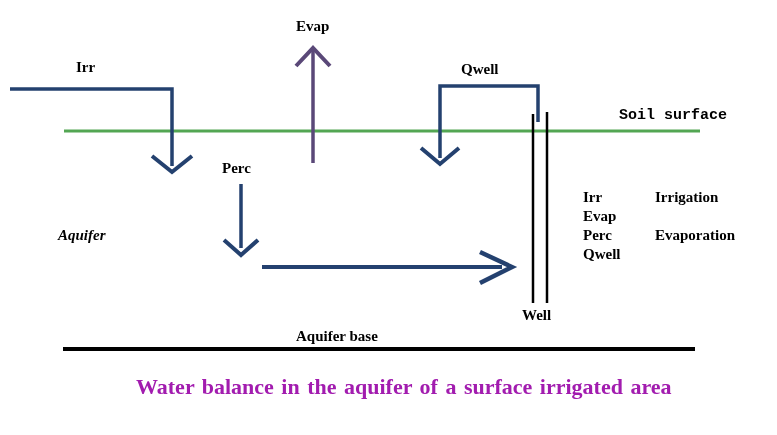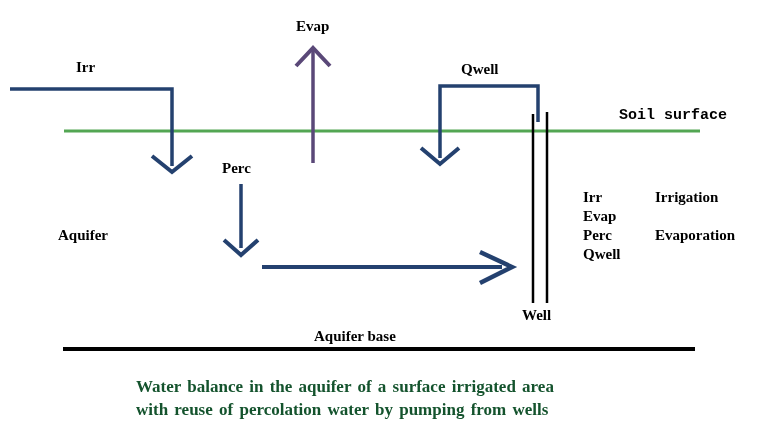--- a/index.html
+++ b/index.html
@@ -47,23 +47,23 @@
     font-weight: bold;
     font-size: 15px;
     color: #000;
     white-space: nowrap;
   }
   .caption {
     position: absolute;
     left: 136px;
     top: 375px;
     font-weight: bold;
-    font-size: 17px;
+    font-size: 22px;
     line-height: 23px;
-    color: #14532d;
+    color: #a21caf;
     word-spacing: 2px;
     white-space: nowrap;
   }
 </style>
 </head>
 <body>
 
 <div class="canvas">
 
   <svg class="diagram-svg" viewBox="0 0 777 435" xmlns="http://www.w3.org/2000/svg">
@@ -101,39 +101,38 @@
     </g>
 
     <line x1="63" y1="349" x2="695" y2="349" stroke-width="4" stroke="#000000"></line>
   </svg>
 
   <div class="lbl" style="left:76px;  top:59px;">Irr</div>
   <div class="lbl" style="left:296px; top:18px;">Evap</div>
   <div class="lbl" style="left:461px; top:61px;">Qwell</div>
   <div class="lbl" style="left:619px; top:108px;font-family:Liberation Mono, monospace;">Soil surface</div>
   <div class="lbl" style="left:222px; top:160px;">Perc</div>
-  <div class="lbl" style="left:58px;  top:227px;">Aquifer</div>
+  <div class="lbl" style="left:58px;  top:227px;font-style:italic;">Aquifer</div>
   <div class="lbl" style="left:522px; top:307px;text-align:center;">Well</div>
-  <div class="lbl" style="left:314px; top:328px;">Aquifer base</div>
+  <div class="lbl" style="left:296px; top:328px;">Aquifer base</div>
 
   <div class="legend">
     <div class="legend-row">
       <span class="legend-abbr">Irr</span>
       <span class="legend-desc">Irrigation</span>
     </div>
     <div class="legend-row">
       <span class="legend-abbr">Evap</span>
     </div>
     <div class="legend-row">
       <span class="legend-abbr">Perc</span>
       <span class="legend-desc">Evaporation</span>
     </div>
     <div class="legend-row">
       <span class="legend-abbr">Qwell</span>
     </div>
   </div>
 
   <div class="caption">
     <div>Water balance in the aquifer of a surface irrigated area</div>
-    <div>with reuse of percolation water by pumping from wells</div>
   </div>
 
 </div>
 
 </body></html>

